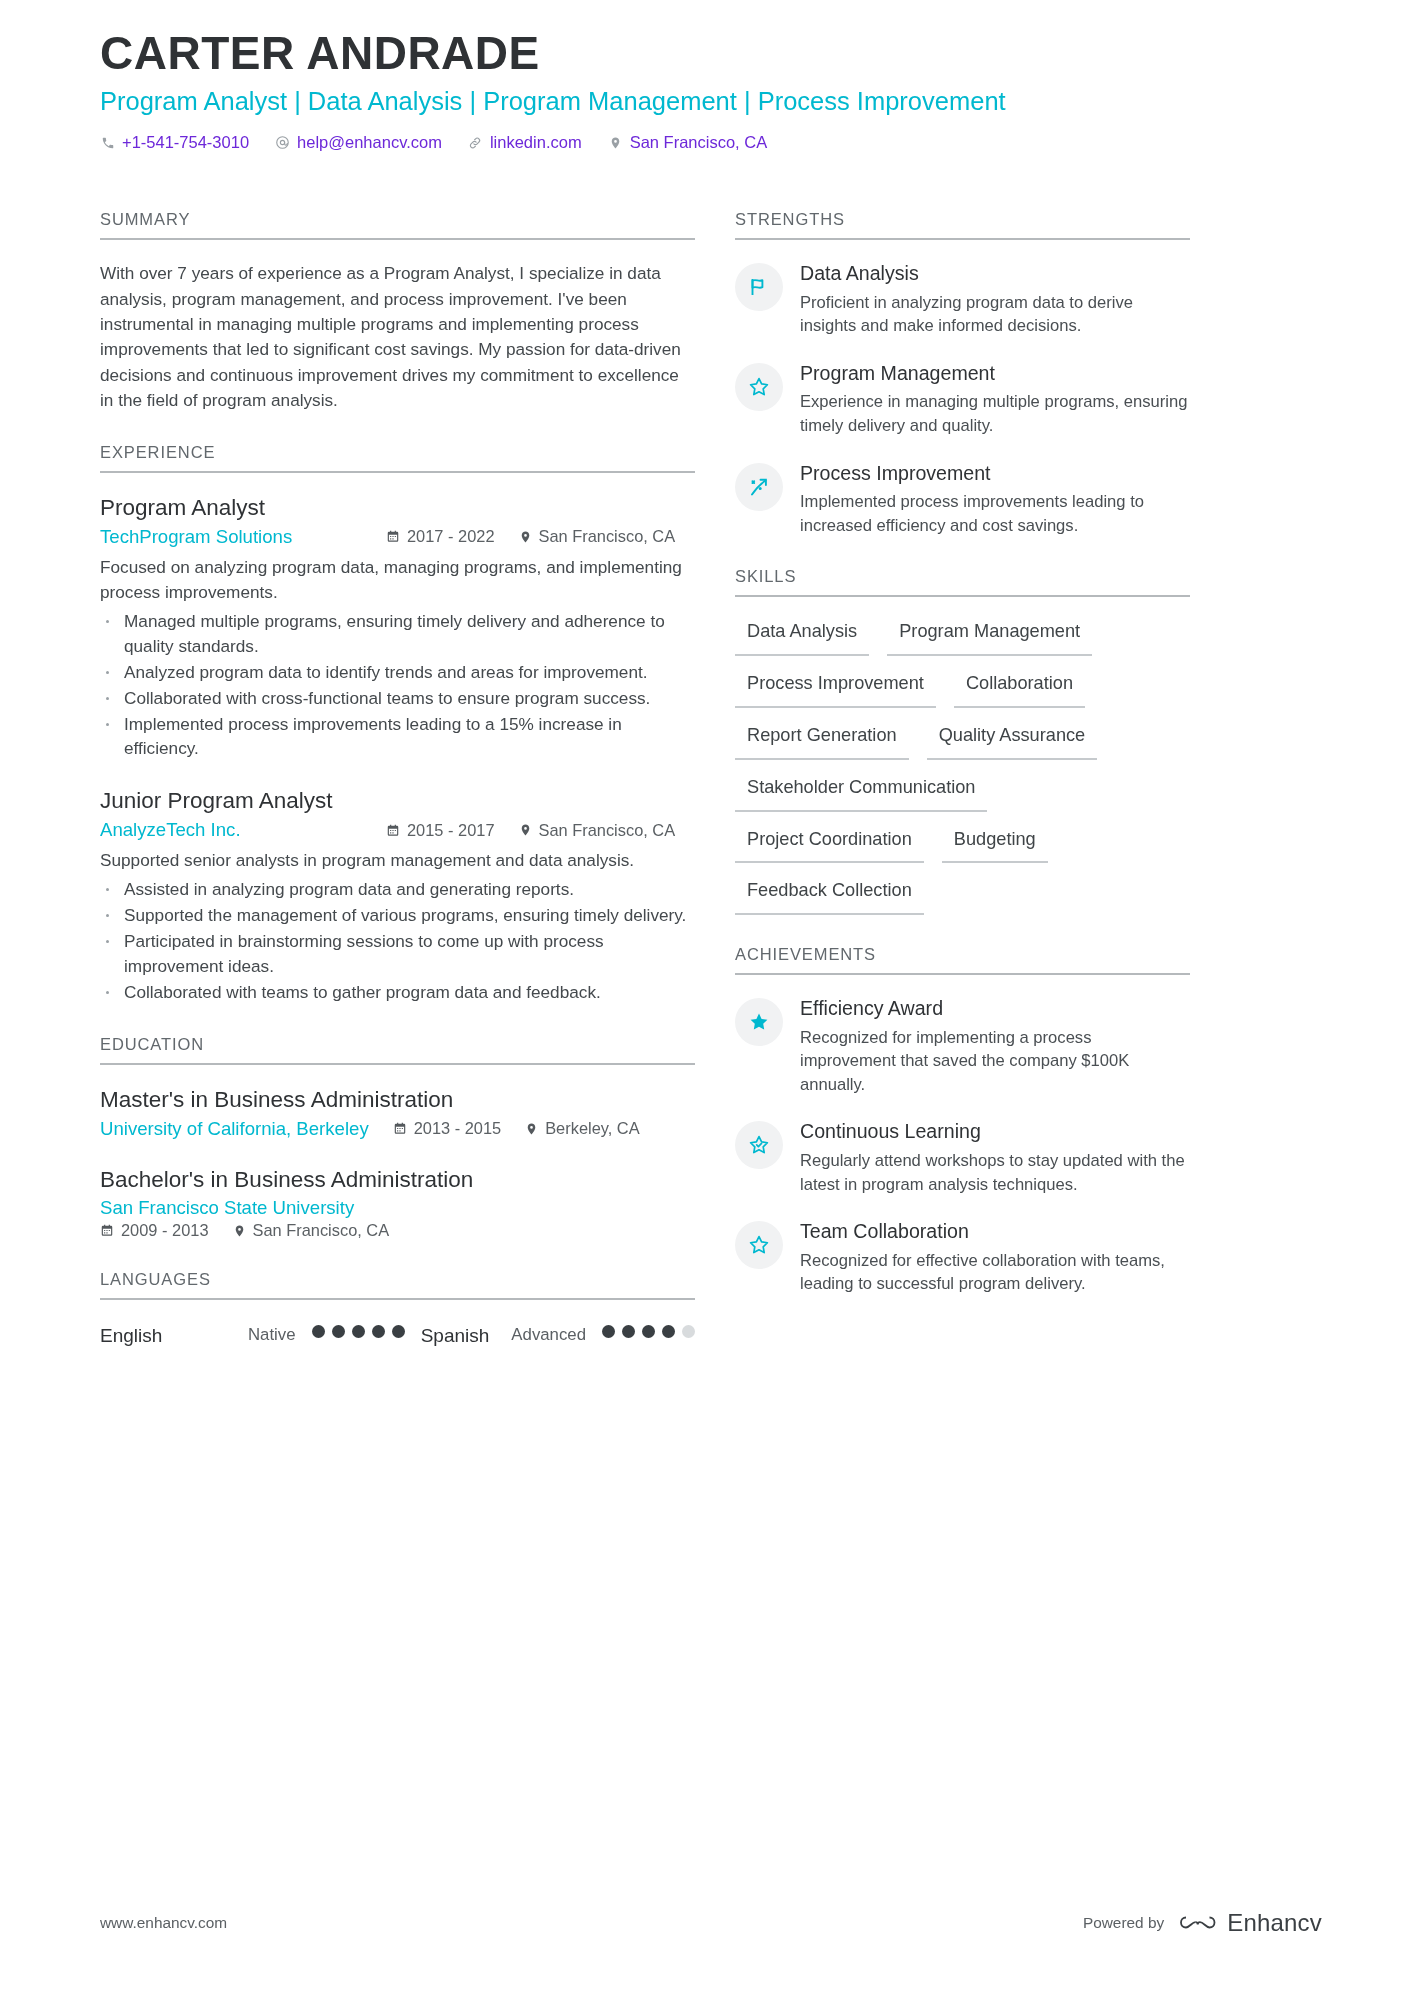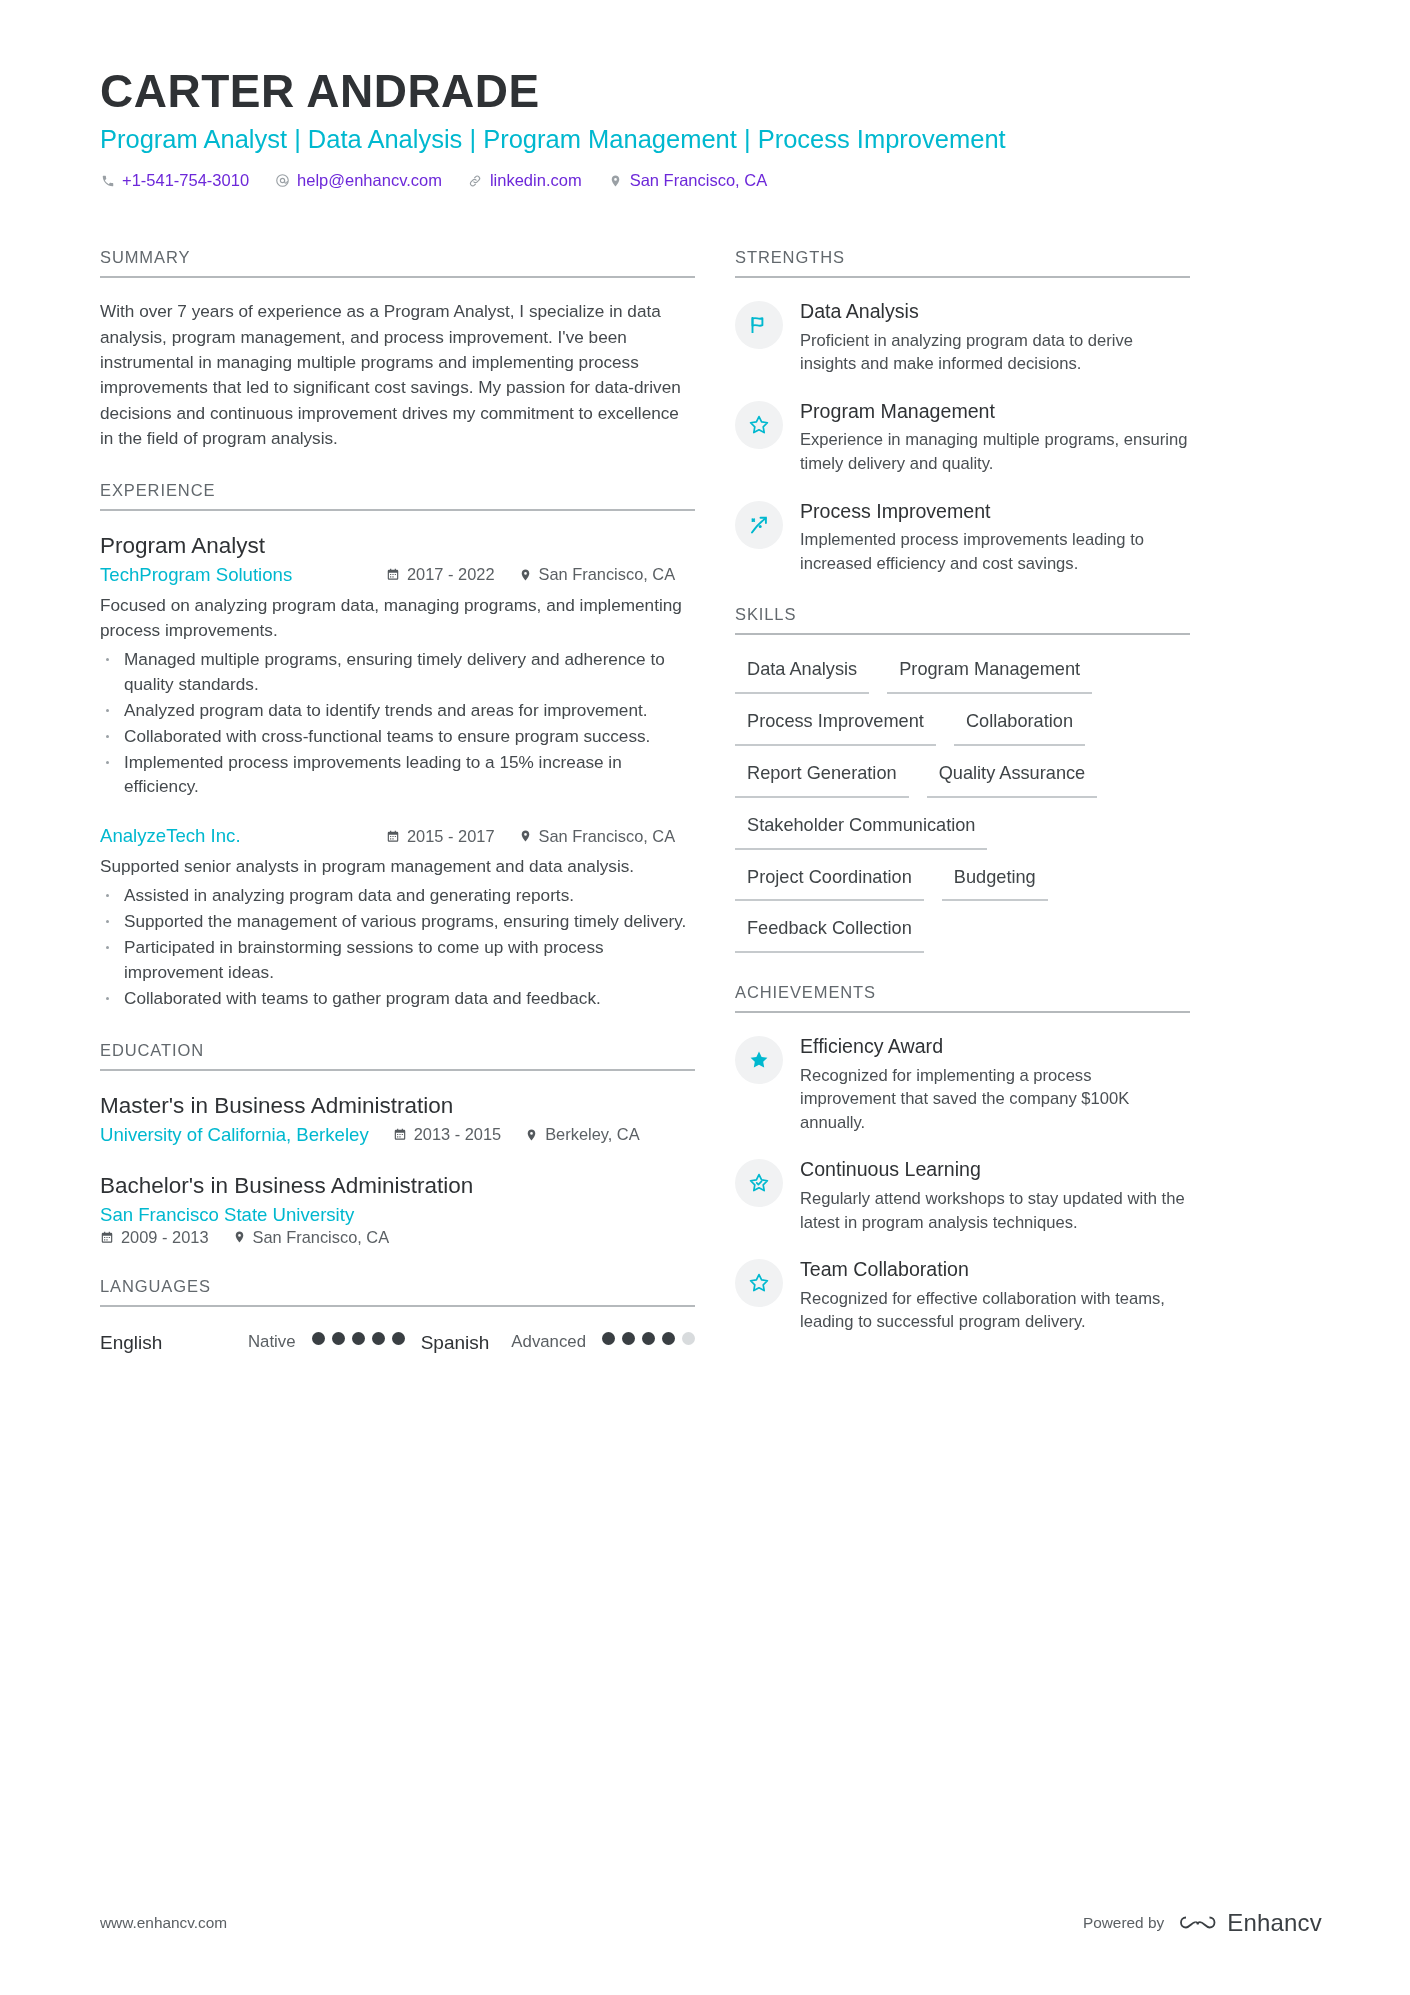--- a/index.html
+++ b/index.html
@@ -10,21 +10,21 @@
   body {
     font-family: "Liberation Sans", sans-serif;
     color: #3f4447;
     -webkit-font-smoothing: antialiased;
   }
   .page {
     position: relative;
     width: 1410px;
     min-height: 1995px;
     background: #fff;
-    padding: 66px 88px 0 100px;
+    padding: 28px 88px 0 100px;
   }
 
   
   .name {
     font-size: 46px;
     font-weight: bold;
     letter-spacing: 0.5px;
     color: #2f3235;
     line-height: 1.12;
     margin-bottom: 6px;
@@ -349,20 +349,21 @@
           <div class="entry-desc">Focused on analyzing program data, managing programs, and implementing process improvements.</div>
           <ul class="bullets">
             <li>Managed multiple programs, ensuring timely delivery and adherence to quality standards.</li>
             <li>Analyzed program data to identify trends and areas for improvement.</li>
             <li>Collaborated with cross-functional teams to ensure program success.</li>
             <li>Implemented process improvements leading to a 15% increase in efficiency.</li>
           </ul>
         </div>
 
         <div class="entry">
+          <div class="entry-title">Junior Program Analyst</div>
           <div class="entry-meta">
             <span class="entry-org wide">AnalyzeTech Inc.</span>
             <span class="meta-chip">
               <span class="ci">
                 <svg width="14" height="15" viewBox="0 0 24 24" fill="currentColor">
                     <path d="M7 2v2H5a2 2 0 0 0-2 2v13a2 2 0 0 0 2 2h14a2 2 0 0 0 2-2V6a2 2 0 0 0-2-2h-2V2h-2v2H9V2H7zm12 7v10H5V9h14zM7 11v2h2v-2H7zm4 0v2h2v-2h-2zm4 0v2h2v-2h-2zM7 15v2h2v-2H7zm4 0v2h2v-2h-2z"></path>
                   </svg>
               </span>
               <span>2015 - 2017</span>
             </span>

